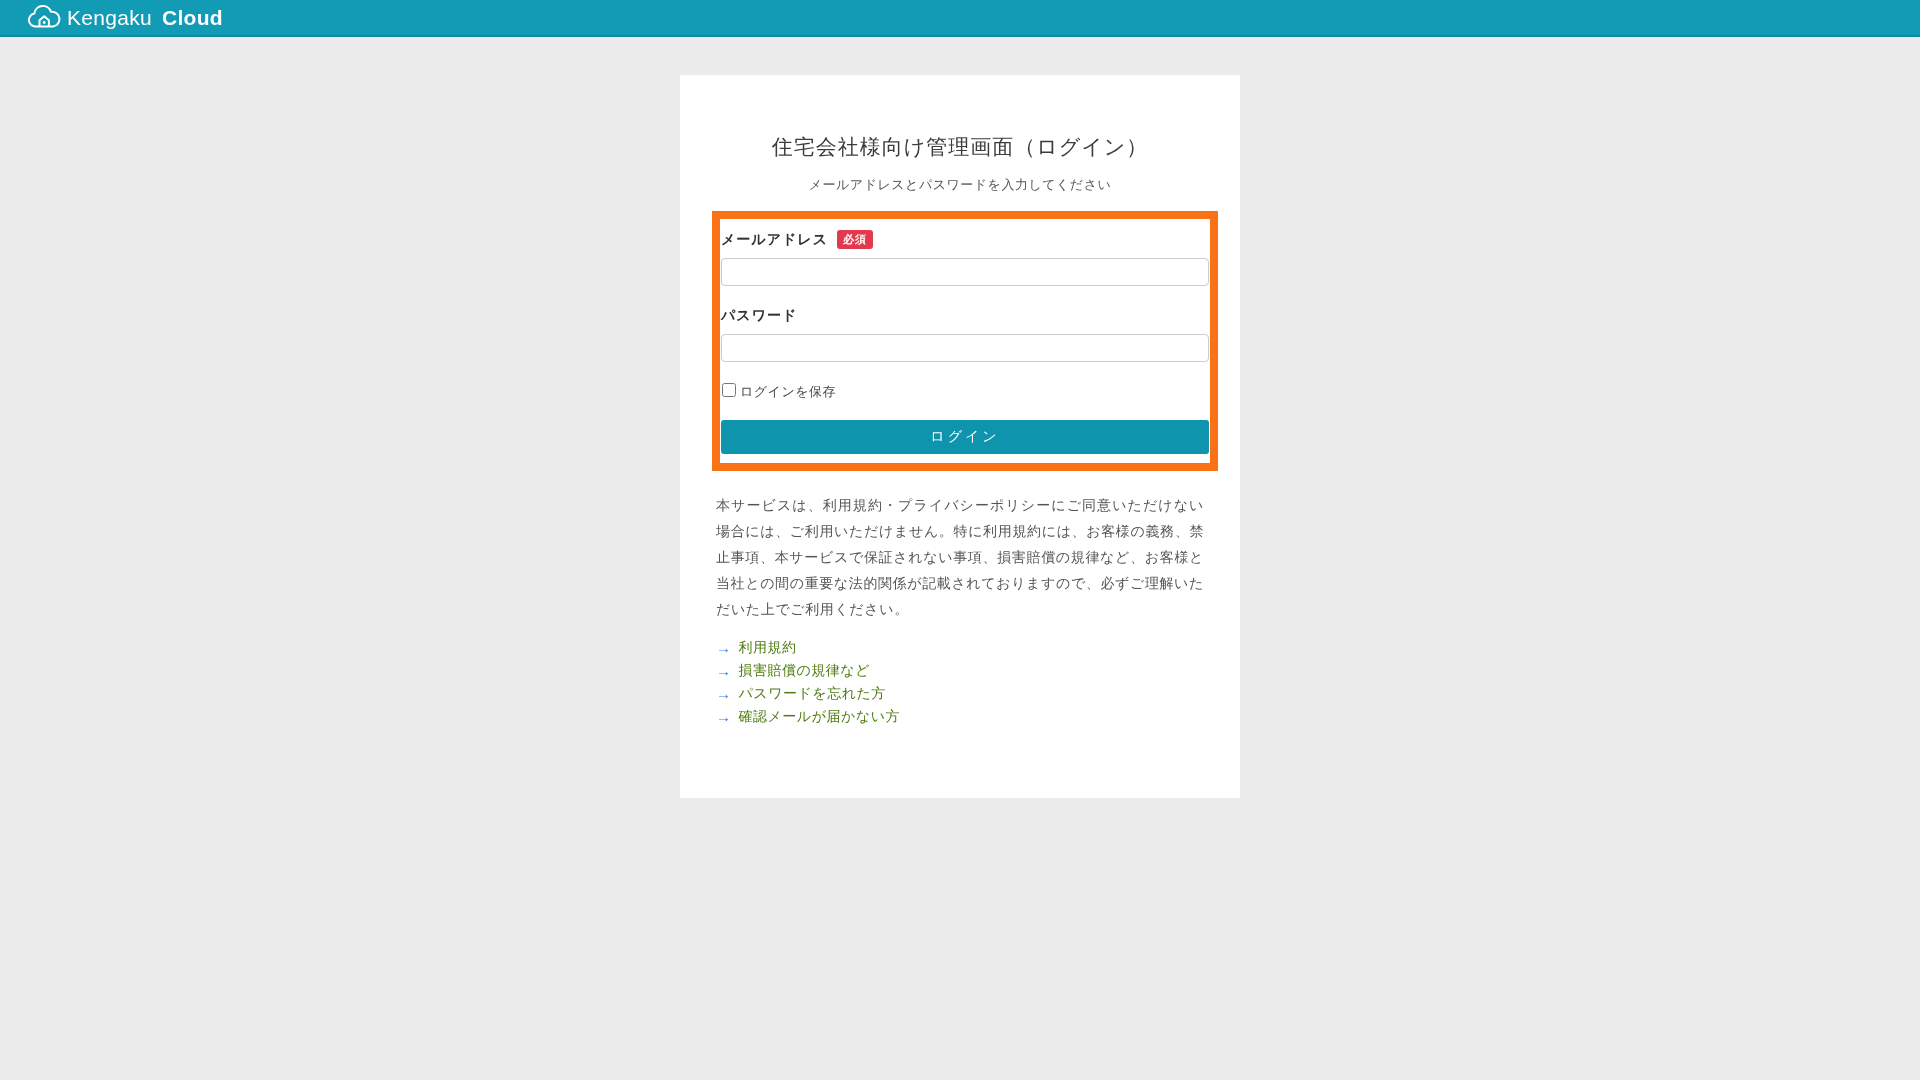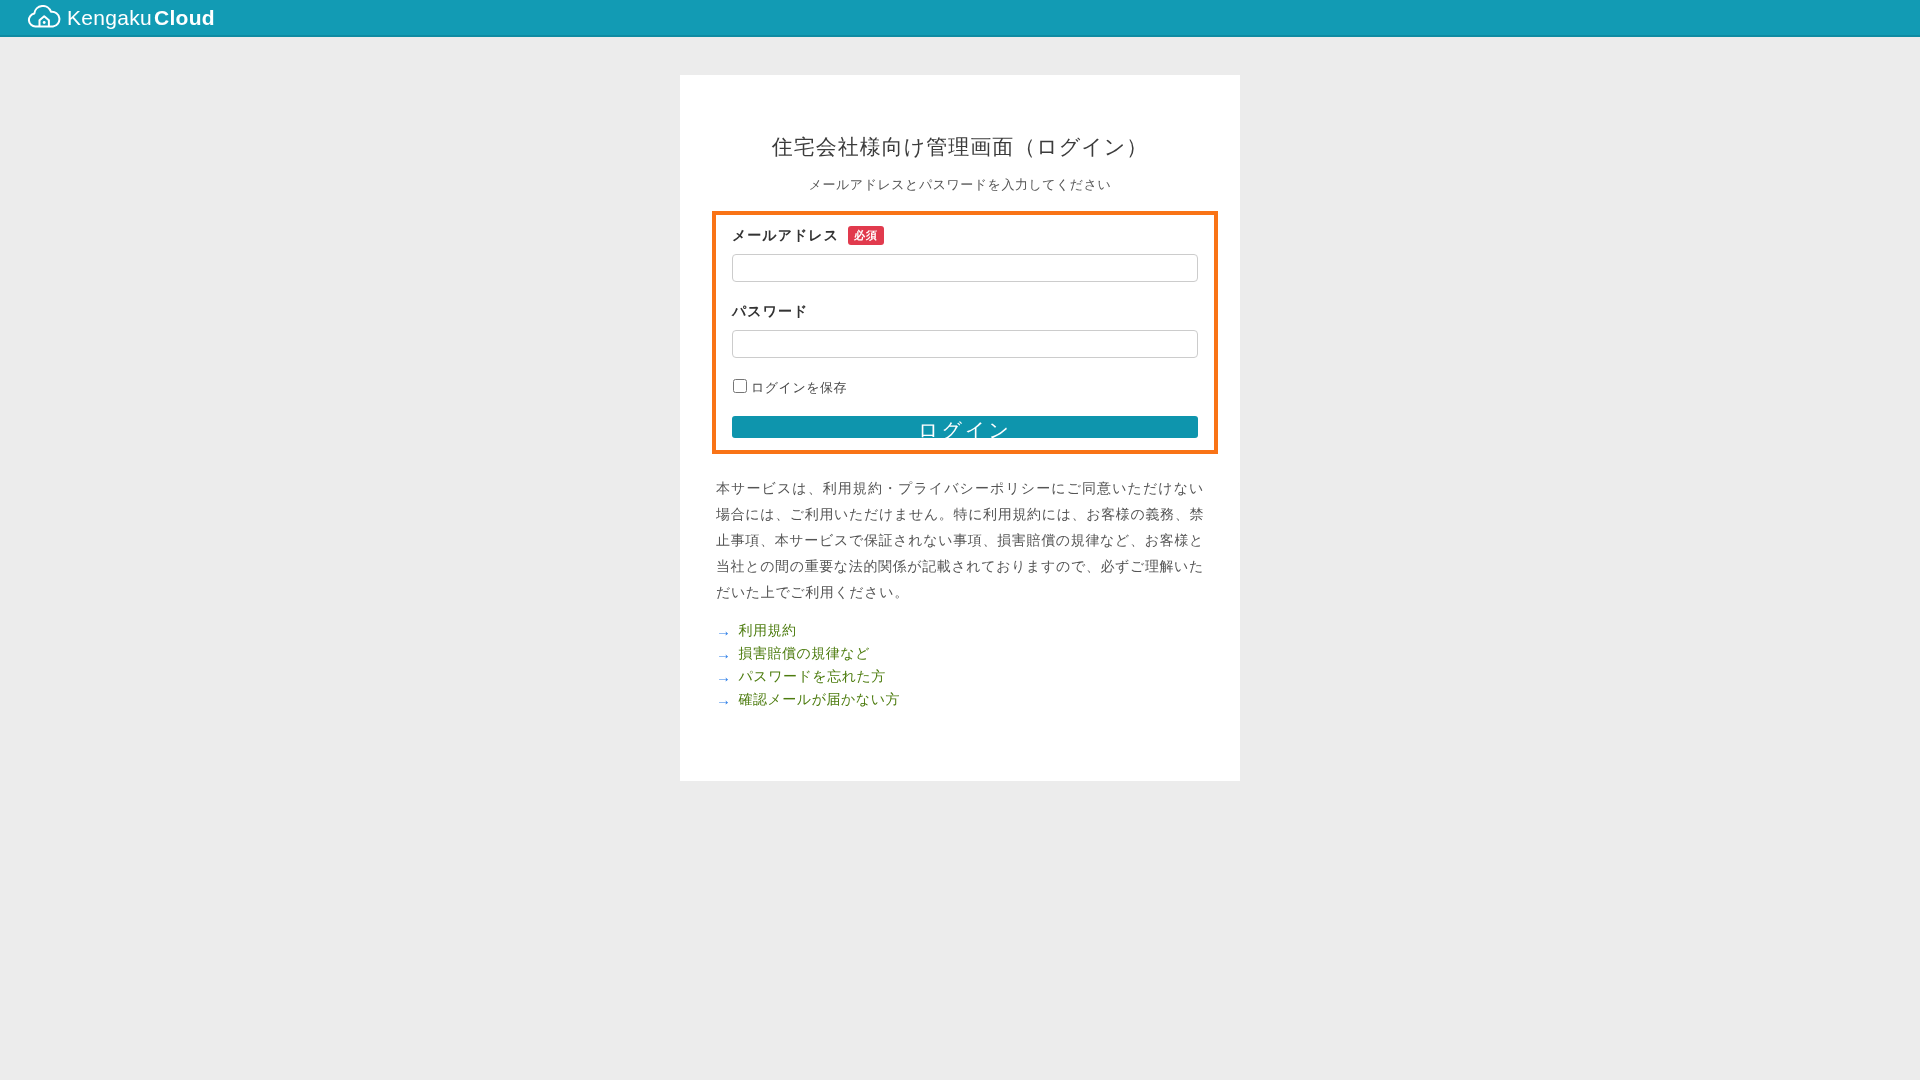--- a/index.html
+++ b/index.html
@@ -22,21 +22,21 @@
     padding: 12px 26px;
   }
   .logo {
     display: flex;
     align-items: center;
     color: #ffffff;
   }
   .logo svg { display: block; margin-right: 5px; }
   .logo-text { font-size: 21px; letter-spacing: 0.3px; line-height: 1; }
   .logo-kengaku { font-weight: 400; }
-  .logo-cloud  { font-weight: 700; margin-left: 2px; }
+  .logo-cloud  { font-weight: 700; margin-left: 10px; }
   
   .login-card {
     width: 560px;
     margin: 38px auto 0;
     background: #ffffff;
     padding: 58px 0 70px;
   }
   .page-title {
     margin: 0 30px;
     text-align: center;
@@ -48,22 +48,22 @@
   .subtitle {
     margin-top: 15px;
     text-align: center;
     font-size: 13px;
     color: #555555;
     letter-spacing: 0.5px;
   }
   
   .highlight-box {
     margin: 17px 22px 11px 32px;
-    border: 4px solid #f97316;
-    padding: 11px 16px 9px;
+    border: 8px solid #f97316;
+    padding: 11px 1px 9px;
   }
   
   .field-label {
     display: flex;
     align-items: center;
     font-size: 14px;
     font-weight: 700;
     color: #333333;
     letter-spacing: 1px;
   }
@@ -102,26 +102,26 @@
   }
   .remember-row input[type="checkbox"] {
     width: 14px;
     height: 14px;
     margin: 0 4px 0 1px;
     accent-color: #ffffff;
   }
   .login-button {
     margin-top: 19px;
     width: 100%;
-    height: 22px;
+    height: 34px;
     background: #0E95AD;
     color: #ffffff;
     border: none;
     border-radius: 3px;
-    font-size: 20px;
+    font-size: 14px;
     font-family: inherit;
     letter-spacing: 3px;
     cursor: pointer;
   }
   
   .terms-notice {
     margin: 21px 36px 0;
     font-size: 14px;
     line-height: 26px;
     color: #555555;

